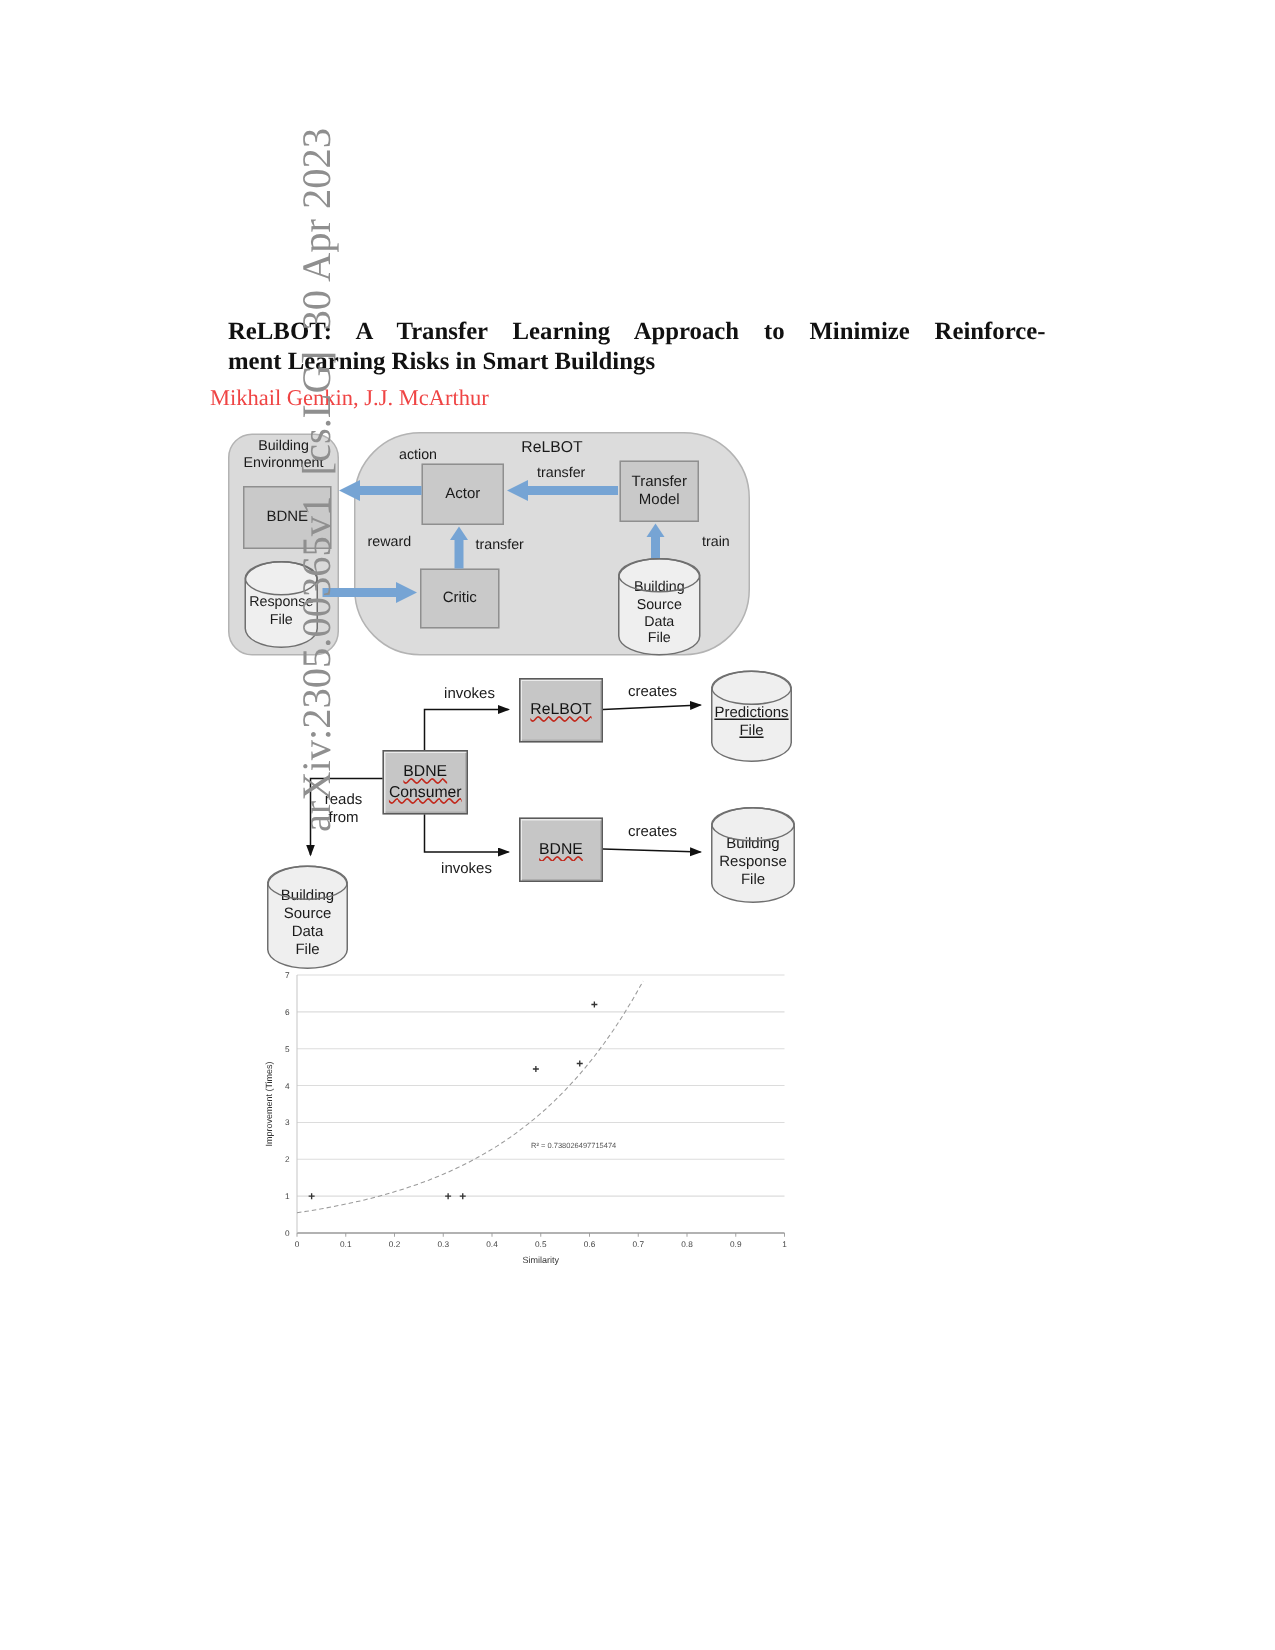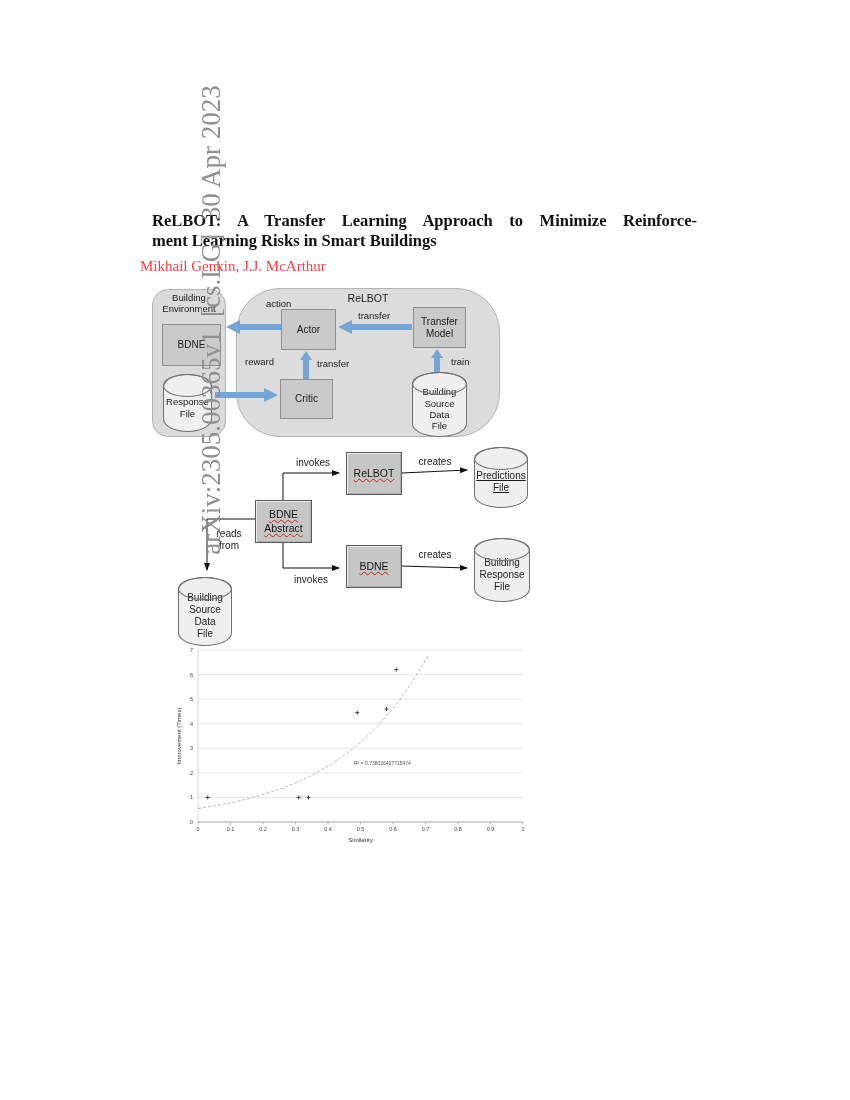--- a/index.html
+++ b/index.html
@@ -87,39 +87,39 @@
   <div class="ahU" style="left:300px; top:351px;"></div>
   <div class="ar" style="left:303px; top:359px; width:6px; height:20px;"></div>
   <div class="ahU" style="left:431px; top:349px;"></div>
   <div class="ar" style="left:434px; top:357px; width:6px; height:15px;"></div>
   <div class="ar" style="left:215px; top:392px; width:49px; height:6px;"></div>
   <div class="ahR" style="left:264px; top:388px;"></div>
 
   <div class="lbl" style="left:246px; top:298px; font-size:9.5px;margin-left:20px;">action</div>
   <div class="lbl" style="left:358px; top:310px; font-size:9.5px;">transfer</div>
   <div class="lbl" style="left:317px; top:358px; font-size:9.5px;">transfer</div>
-  <div class="lbl" style="left:451px; top:356px; font-size:9.5px;">train</div>
+  <div class="lbl" style="left:468px; top:356px; font-size:9.5px;">train</div>
   <div class="lbl" style="left:245px; top:356px; font-size:9.5px;">reward</div>
 
   <svg class="ovl" viewBox="0 0 850 1100">
     <defs>
       <marker id="arr" markerWidth="8" markerHeight="7" refX="7" refY="3" orient="auto">
         <path d="M0,0 L8,3 L0,6 Z" fill="#111"></path>
       </marker>
     </defs>
     <path d="M283,500 L283,473 L339,473" fill="none" stroke="#111" stroke-width="1" marker-end="url(#arr)"></path>
     <path d="M402,473 L467,470" fill="none" stroke="#111" stroke-width="1" marker-end="url(#arr)"></path>
     <path d="M283,543 L283,568 L339,568" fill="none" stroke="#111" stroke-width="1" marker-end="url(#arr)"></path>
     <path d="M402,566 L467,568" fill="none" stroke="#111" stroke-width="1" marker-end="url(#arr)"></path>
     <path d="M255,519 L207,519 L207,570" fill="none" stroke="#111" stroke-width="1" marker-end="url(#arr)"></path>
   </svg>
 
   <div class="box2" style="left:255px; top:500px; width:57px; height:43px;">
     <span class="sq">BDNE</span>
-    <span class="sq">Abstract</span>
+    <span class="sq">Consumer</span>
   </div>
   <div class="box2" style="left:346px; top:452px; width:56px; height:43px;">
     <span class="sq">ReLBOT</span>
   </div>
   <div class="box2" style="left:346px; top:545px; width:56px; height:43px;">
     <span class="sq">BDNE</span>
   </div>
   <div class="cyl f10" style="left:474px; top:447px; width:54px; height:61px;text-decoration:underline;">Predictions
 File</div>
   <div class="cyl f10" style="left:474px; top:538px; width:56px; height:64px;">Building

